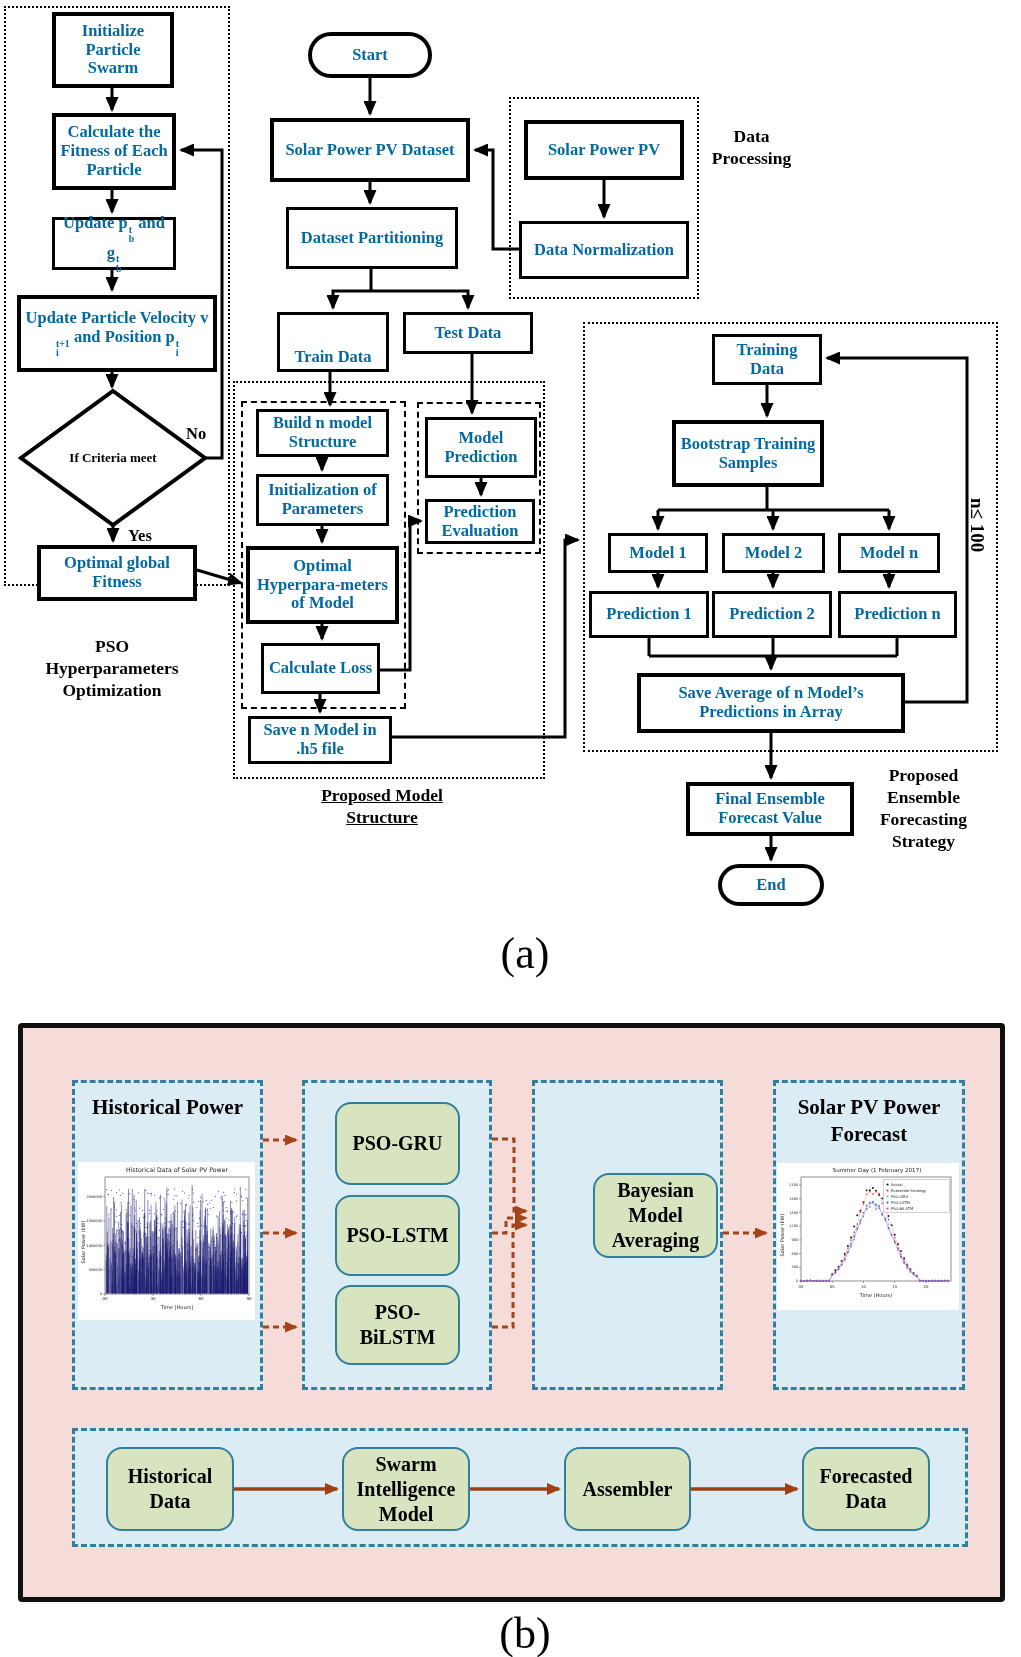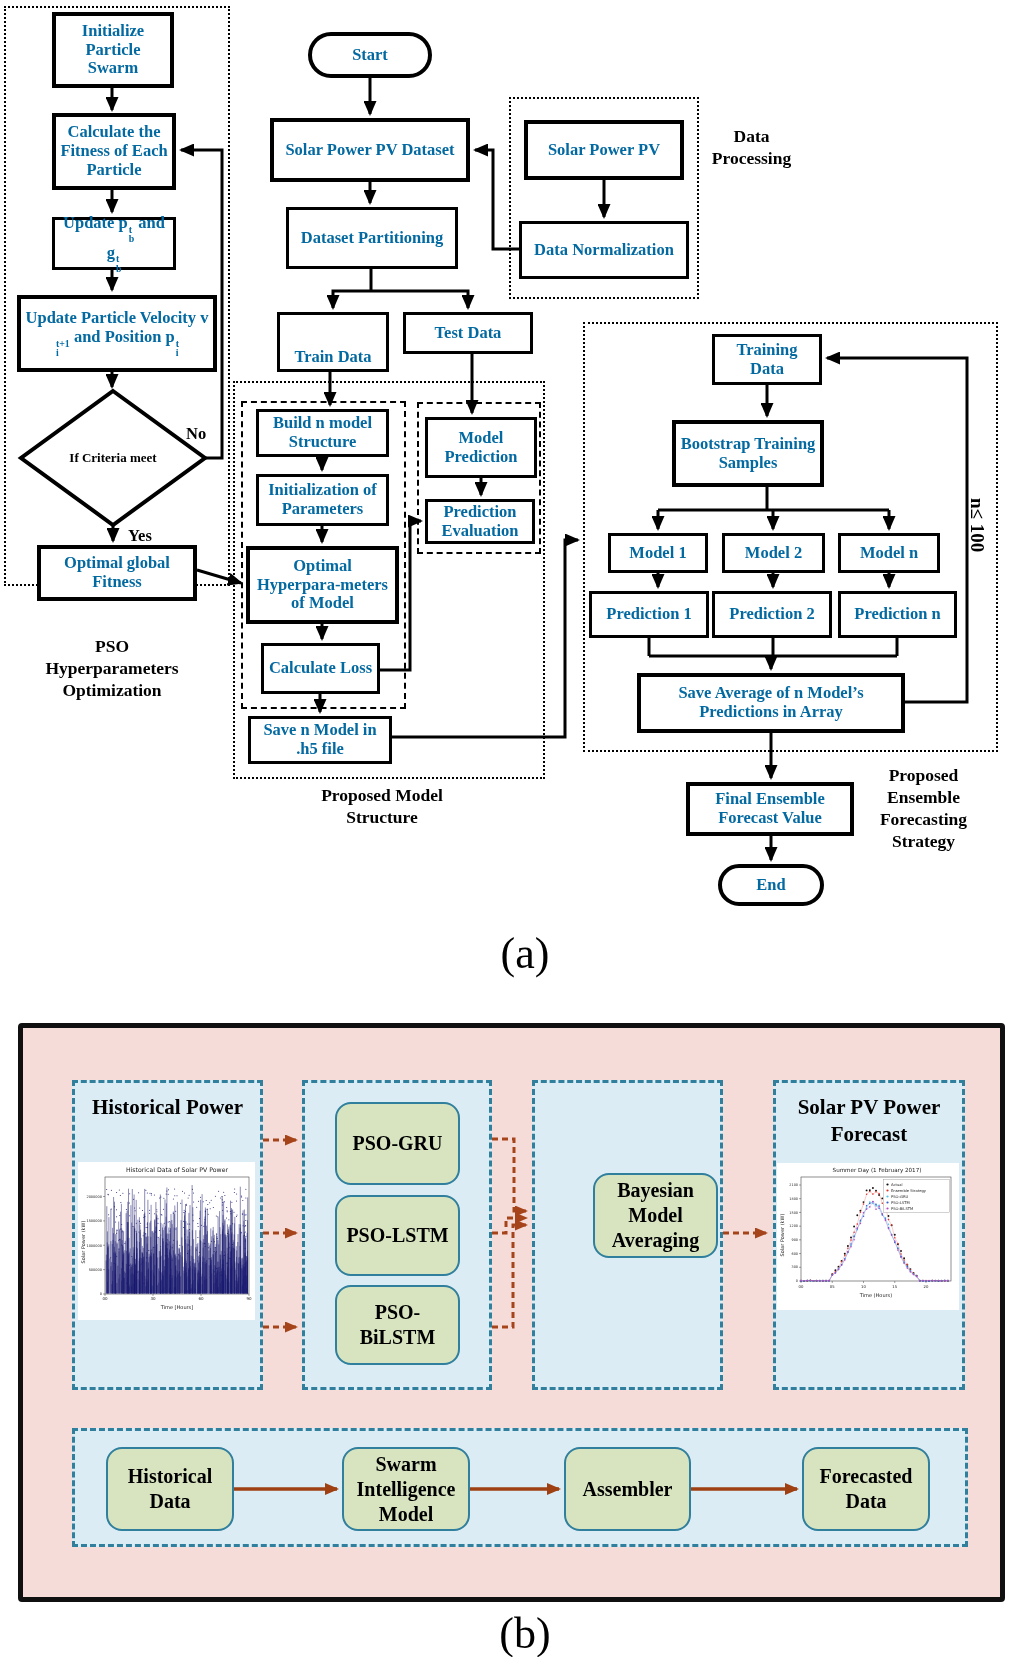--- a/index.html
+++ b/index.html
@@ -189,21 +189,21 @@
   </div>
   <div class="fbox" style="left:248px;top:716px;width:144px;height:48px;">
     <span>Save n Model in .h5 file</span>
   </div>
   <div class="fbox" style="left:425px;top:417px;width:112px;height:61px;">
     <span>Model Prediction</span>
   </div>
   <div class="fbox" style="left:425px;top:499px;width:110px;height:45px;">
     <span>Prediction Evaluation</span>
   </div>
-  <div class="seclabel" style="left:287px;top:785px;width:190px;">Proposed Model Structure</div>
+  <div class="seclabel" style="left:287px;top:785px;width:190px;text-decoration:underline;">Proposed Model Structure</div>
 
   <div class="fbox" style="left:712px;top:334px;width:110px;height:51px;">
     <span>Training Data</span>
   </div>
   <div class="fbox thick" style="left:672px;top:420px;width:152px;height:67px;">
     <span>Bootstrap Training Samples</span>
   </div>
   <div class="fbox" style="left:608px;top:533px;width:100px;height:40px;">
     <span>Model 1</span>
   </div>

